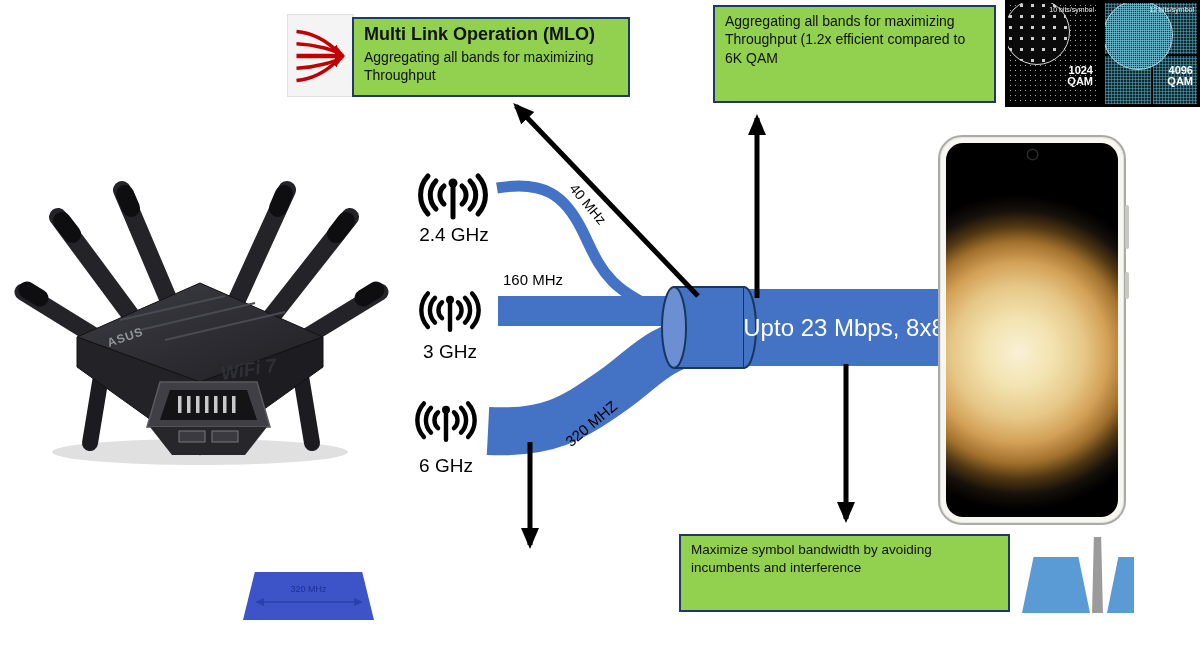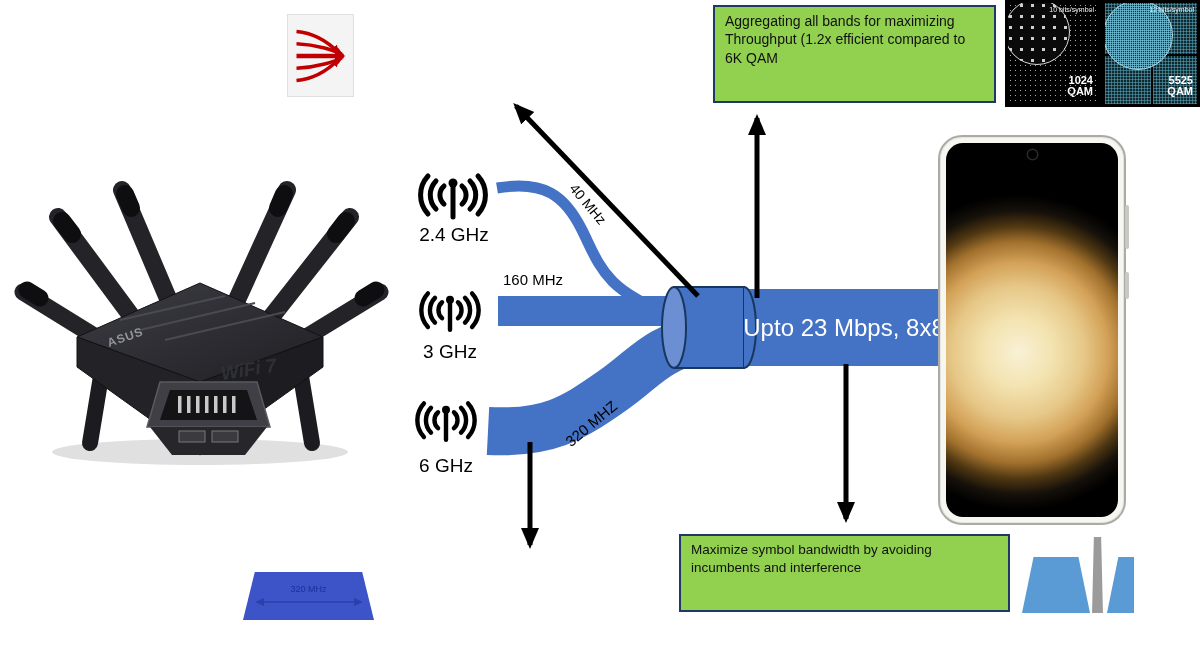--- a/index.html
+++ b/index.html
@@ -63,21 +63,21 @@
                          repeating-linear-gradient(0deg,rgba(86,166,190,.55) 0 1px,transparent 1px 3px);}
   .qam-lens{position:absolute;border-radius:50%;box-sizing:border-box;}
   .lens-left{left:-4px;top:-4px;width:66px;height:66px;border:1.5px solid #d8d8d8;background-color:#0a0a0a;
         background-image:radial-gradient(circle,#cfcfcf 1.7px,transparent 2px);background-size:11px 11px;}
   .lens-right{left:-2px;top:-3px;width:70px;height:70px;border:1.5px solid #bcd6de;background-color:#123038;
         background-image:repeating-linear-gradient(90deg,rgba(120,200,225,.7) 0 1px,transparent 1px 2px),
                          repeating-linear-gradient(0deg,rgba(120,200,225,.7) 0 1px,transparent 1px 2px);}
   .quad-v{position:absolute;left:50%;top:0;width:2px;height:100%;background:#000;}
   .quad-h{position:absolute;top:50%;left:0;height:2px;width:100%;background:#000;}
   .bits-label{position:absolute;top:3px;right:3px;font-size:7px;color:#f0f0f0;z-index:2;white-space:nowrap;}
-  .qam-name{position:absolute;right:4px;bottom:6px;text-align:right;color:#fff;font-weight:bold;
+  .qam-name{position:absolute;right:4px;bottom:16px;text-align:right;color:#fff;font-weight:bold;
         font-size:11px;line-height:1.05;z-index:2;}
 </style>
 </head>
 <body>
 
 <div class="canvas">
 
   <svg class="underlay" width="1200" height="647" viewBox="0 0 1200 647">
     <defs>
       <marker id="ah" markerUnits="userSpaceOnUse" markerWidth="22" markerHeight="20" refX="17" refY="9" orient="auto">
@@ -164,20 +164,24 @@
       <g stroke="#C00000" stroke-width="4" fill="none">
         <path d="M4,10 C 28,12 44,26 52,34" marker-end="url(#rah)"></path>
         <path d="M4,24 C 28,25 48,32 56,36" marker-end="url(#rah)"></path>
         <path d="M4,38 L 58,38" stroke-width="5" marker-end="url(#rah)"></path>
         <path d="M4,52 C 28,51 48,44 56,40" marker-end="url(#rah)"></path>
         <path d="M4,66 C 28,64 44,50 52,42" marker-end="url(#rah)"></path>
       </g>
     </svg>
   </div>
 
+  <div class="gbox" style="left:352px;top:17px;width:278px;height:80px;">
+    <h3>Multi Link Operation (MLO)</h3>
+    <p>Aggregating all bands for maximizing Throughput</p>
+  </div>
 
   <div class="gbox" style="left:713px;top:5px;width:283px;height:98px;">
     <p>Aggregating all bands for maximizing Throughput (1.2x efficient compared to 6K QAM</p>
   </div>
 
 
   <div class="gbox" style="left:679px;top:534px;width:331px;height:78px;">
     <p style="font-size:13.5px">Maximize symbol bandwidth by avoiding incumbents and interference</p>
   </div>
 
@@ -189,21 +193,21 @@
         <div>1024</div>
         <div>QAM</div>
       </div>
     </div>
     <div class="qam-sub qam-right">
       <div class="quad-v"></div>
       <div class="quad-h"></div>
       <div class="qam-lens lens-right"></div>
       <div class="bits-label">12 bits/symbol</div>
       <div class="qam-name">
-        <div>5525</div>
+        <div>4096</div>
         <div>QAM</div>
       </div>
     </div>
   </div>
 
   <div class="antenna" style="left:410px;top:166px;">
     <svg width="86" height="62" viewBox="-43 -28 86 60" stroke="#000" fill="none" stroke-linecap="round">
       <line x1="0" y1="-12" x2="0" y2="22" stroke-width="5"></line>
       <circle cx="0" cy="-12" r="4.5" fill="#000" stroke="none"></circle>
       <path d="M 9 -9 A 12 12 0 0 1 9 9" stroke-width="5"></path>

